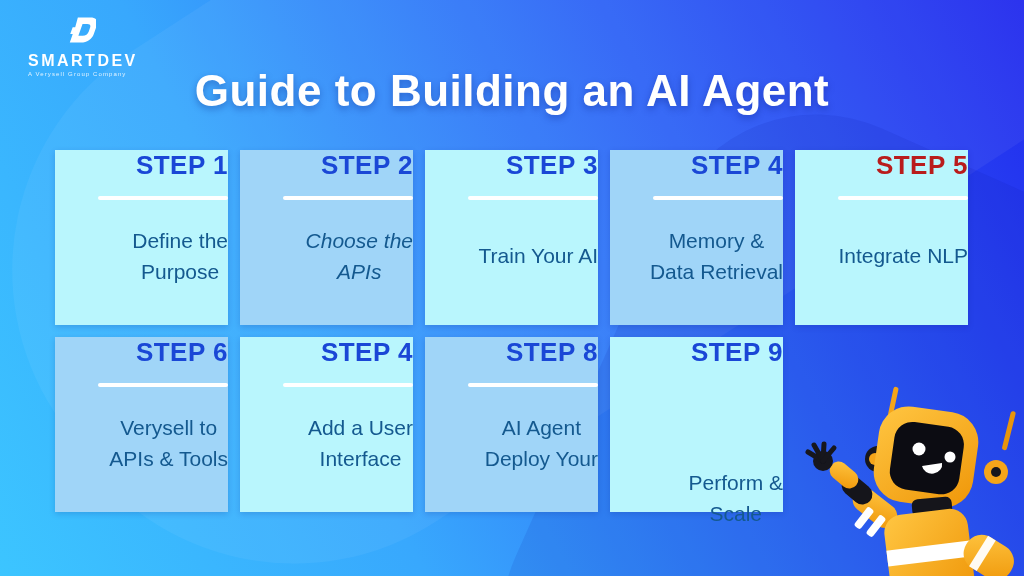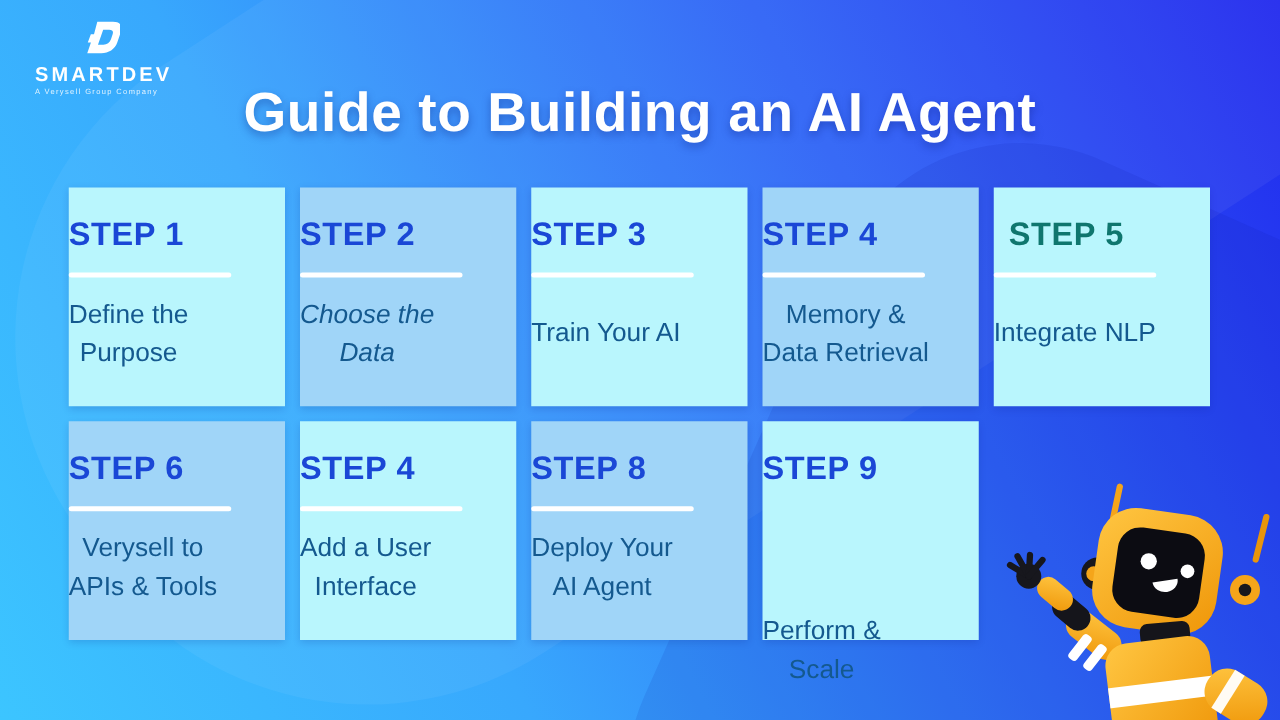--- a/index.html
+++ b/index.html
@@ -33,22 +33,22 @@
     text-shadow:0 3px 7px rgba(8,25,120,0.35);
   }
 
   
   .grid {
     position:absolute; left:55px; top:150px;
     display:grid; grid-template-columns:repeat(5, 173px);
     grid-auto-rows:175px; column-gap:12px; row-gap:12px;
   }
   .card {
-    display:flex; flex-direction:column; align-items:flex-start;
-    padding-top:22px; box-shadow:0 2px 6px rgba(10,30,130,0.18);
+    display:flex; flex-direction:column; align-items:flex-end;
+    box-shadow:0 2px 6px rgba(10,30,130,0.18);
   }
   .step-label {
     color:#1a47d6; font-size:26px; font-weight:bold; letter-spacing:0.5px; line-height:30px;
   }
   .divider {
     width:130px; height:4px; background:#ffffff; border-radius:2px; margin-top:16px;
   }
   .step-desc {
     flex:1; display:flex; flex-direction:column; justify-content:center; align-items:center;
     padding-bottom:14px; color:#14598f; font-size:21px; line-height:31px; text-align:center;
@@ -87,41 +87,41 @@
       <div class="step-desc" style="color: rgb(20, 89, 143);">
         <span>Define the</span>
         <span>Purpose</span>
       </div>
     </div>
     <div class="card" style="background: rgb(160, 213, 248);">
       <div class="step-label" style="color: rgb(26, 71, 214);">STEP 2</div>
       <div class="divider"></div>
       <div class="step-desc" style="color: rgb(20, 89, 143); font-style: italic;">
         <span>Choose the</span>
-        <span>Data</span>
+        <span>APIs</span>
       </div>
     </div>
     <div class="card" style="background: rgb(185, 246, 253);">
       <div class="step-label" style="color: rgb(26, 71, 214);">STEP 3</div>
       <div class="divider"></div>
       <div class="step-desc" style="color: rgb(20, 89, 143);">
         <span>Train Your AI</span>
         <span></span>
       </div>
     </div>
     <div class="card" style="background: rgb(160, 213, 248);">
       <div class="step-label" style="color: rgb(26, 71, 214);">STEP 4</div>
       <div class="divider"></div>
       <div class="step-desc" style="color: rgb(20, 89, 143);">
         <span>Memory &amp;</span>
         <span>Data Retrieval</span>
       </div>
     </div>
     <div class="card" style="background: rgb(185, 246, 253);">
-      <div class="step-label" style="color: #0f766e; margin-left: 12px;">STEP 5</div>
+      <div class="step-label" style="color: #b91c1c; margin-left: 12px;">STEP 5</div>
       <div class="divider"></div>
       <div class="step-desc" style="color: rgb(20, 89, 143);">
         <span>Integrate NLP</span>
         <span></span>
       </div>
     </div>
     <div class="card" style="background: rgb(160, 213, 248);">
       <div class="step-label" style="color: rgb(26, 71, 214);">STEP 6</div>
       <div class="divider"></div>
       <div class="step-desc" style="color: rgb(20, 89, 143);">
@@ -134,22 +134,22 @@
       <div class="divider"></div>
       <div class="step-desc" style="color: rgb(20, 89, 143);">
         <span>Add a User</span>
         <span>Interface</span>
       </div>
     </div>
     <div class="card" style="background: rgb(160, 213, 248);">
       <div class="step-label" style="color: rgb(26, 71, 214);">STEP 8</div>
       <div class="divider"></div>
       <div class="step-desc" style="color: rgb(20, 89, 143);">
+        <span>AI Agent</span>
         <span>Deploy Your</span>
-        <span>AI Agent</span>
       </div>
     </div>
     <div class="card" style="background: rgb(185, 246, 253); gap: 42px;">
       <div class="step-label" style="color: rgb(26, 71, 214);">STEP 9</div>
       <div class="divider"></div>
       <div class="step-desc" style="color: rgb(20, 89, 143);">
         <span>Perform &amp;</span>
         <span>Scale</span>
       </div>
     </div>

